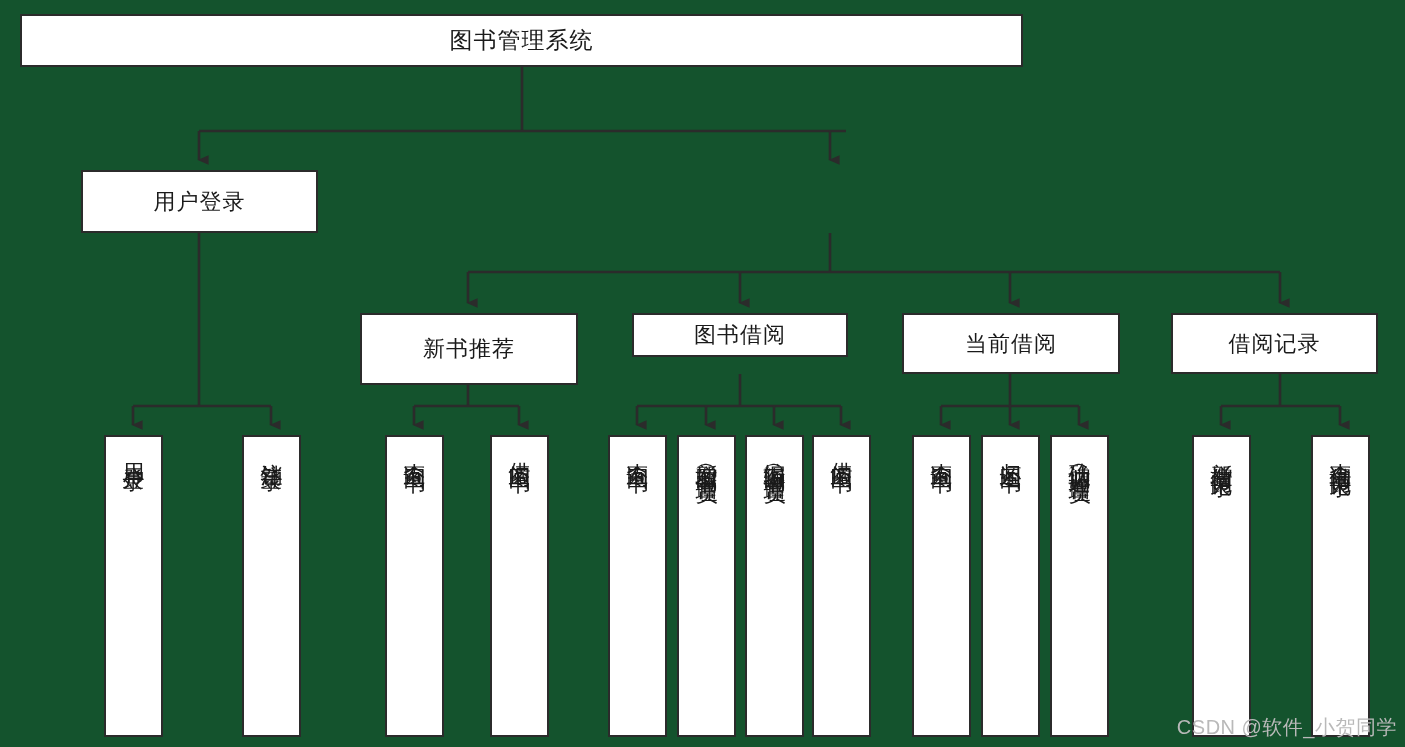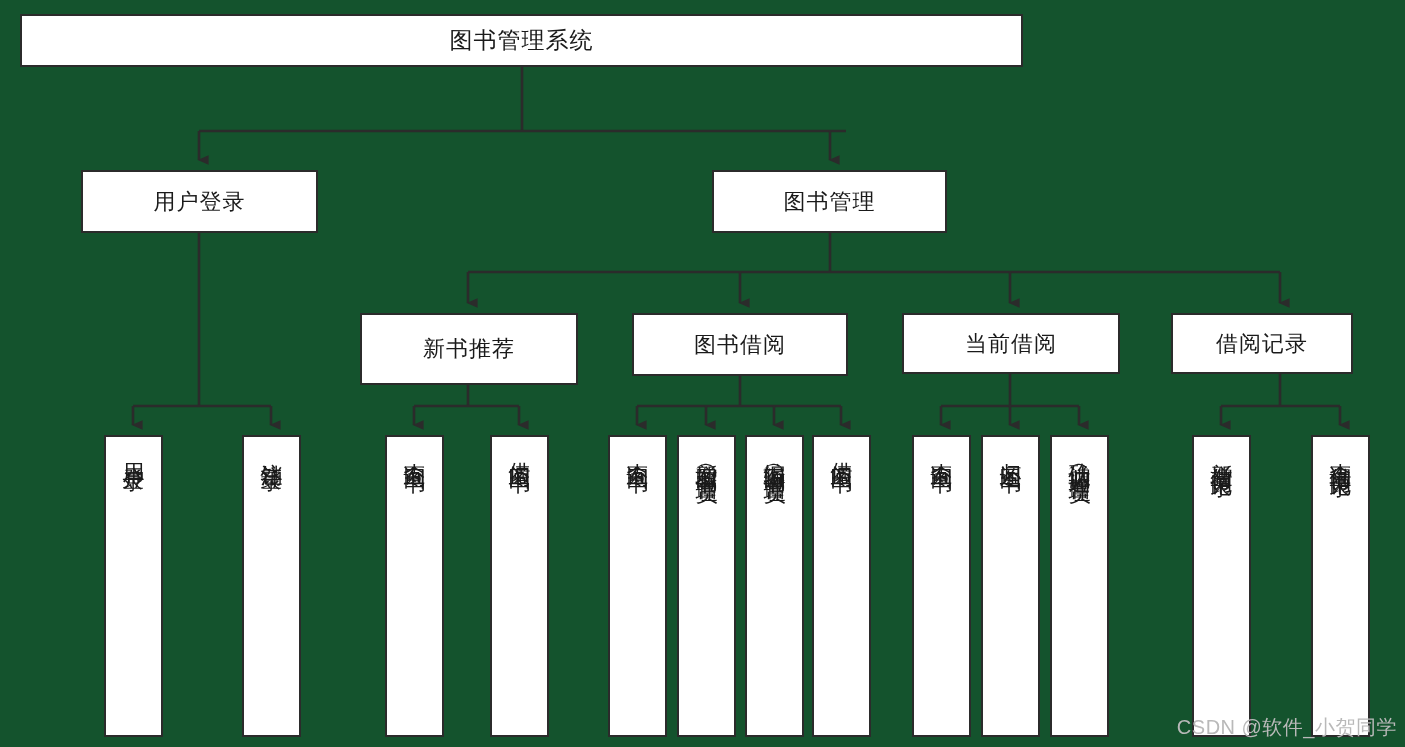--- a/index.html
+++ b/index.html
@@ -129,34 +129,31 @@
     </g>
   </svg>
 
   <div class="node root" style="left:20px; top:14px; width:1003px; height:53px;">
     <span class="htext">图书管理系统</span>
   </div>
 
   <div class="node lvl1" style="left:81px; top:170px; width:237px; height:63px;">
     <span class="htext">用户登录</span>
   </div>
-  <div class="node lvl1" style="left:712px; top:170px; width:235px; height:63px;">
-    <span class="htext">图书管理</span>
-  </div>
 
   <div class="node lvl2" style="left:360px; top:313px; width:218px; height:72px;">
     <span class="htext">新书推荐</span>
   </div>
-  <div class="node lvl2" style="left:632px; top:313px; width:216px; height:63px;">
+  <div class="node lvl2" style="left:632px; top:313px; width:216px; height:44px;">
     <span class="htext">图书借阅</span>
   </div>
   <div class="node lvl2" style="left:902px; top:313px; width:218px; height:61px;">
     <span class="htext">当前借阅</span>
   </div>
-  <div class="node lvl2" style="left:1171px; top:313px; width:182px; height:61px;">
+  <div class="node lvl2" style="left:1171px; top:313px; width:207px; height:61px;">
     <span class="htext">借阅记录</span>
   </div>
 
   <div class="node leaf" style="left:104px; top:435px; width:59px; height:302px;">
     <span class="vtext">用户登录</span>
   </div>
   <div class="node leaf" style="left:242px; top:435px; width:59px; height:302px;">
     <span class="vtext">注销登录</span>
   </div>
 

